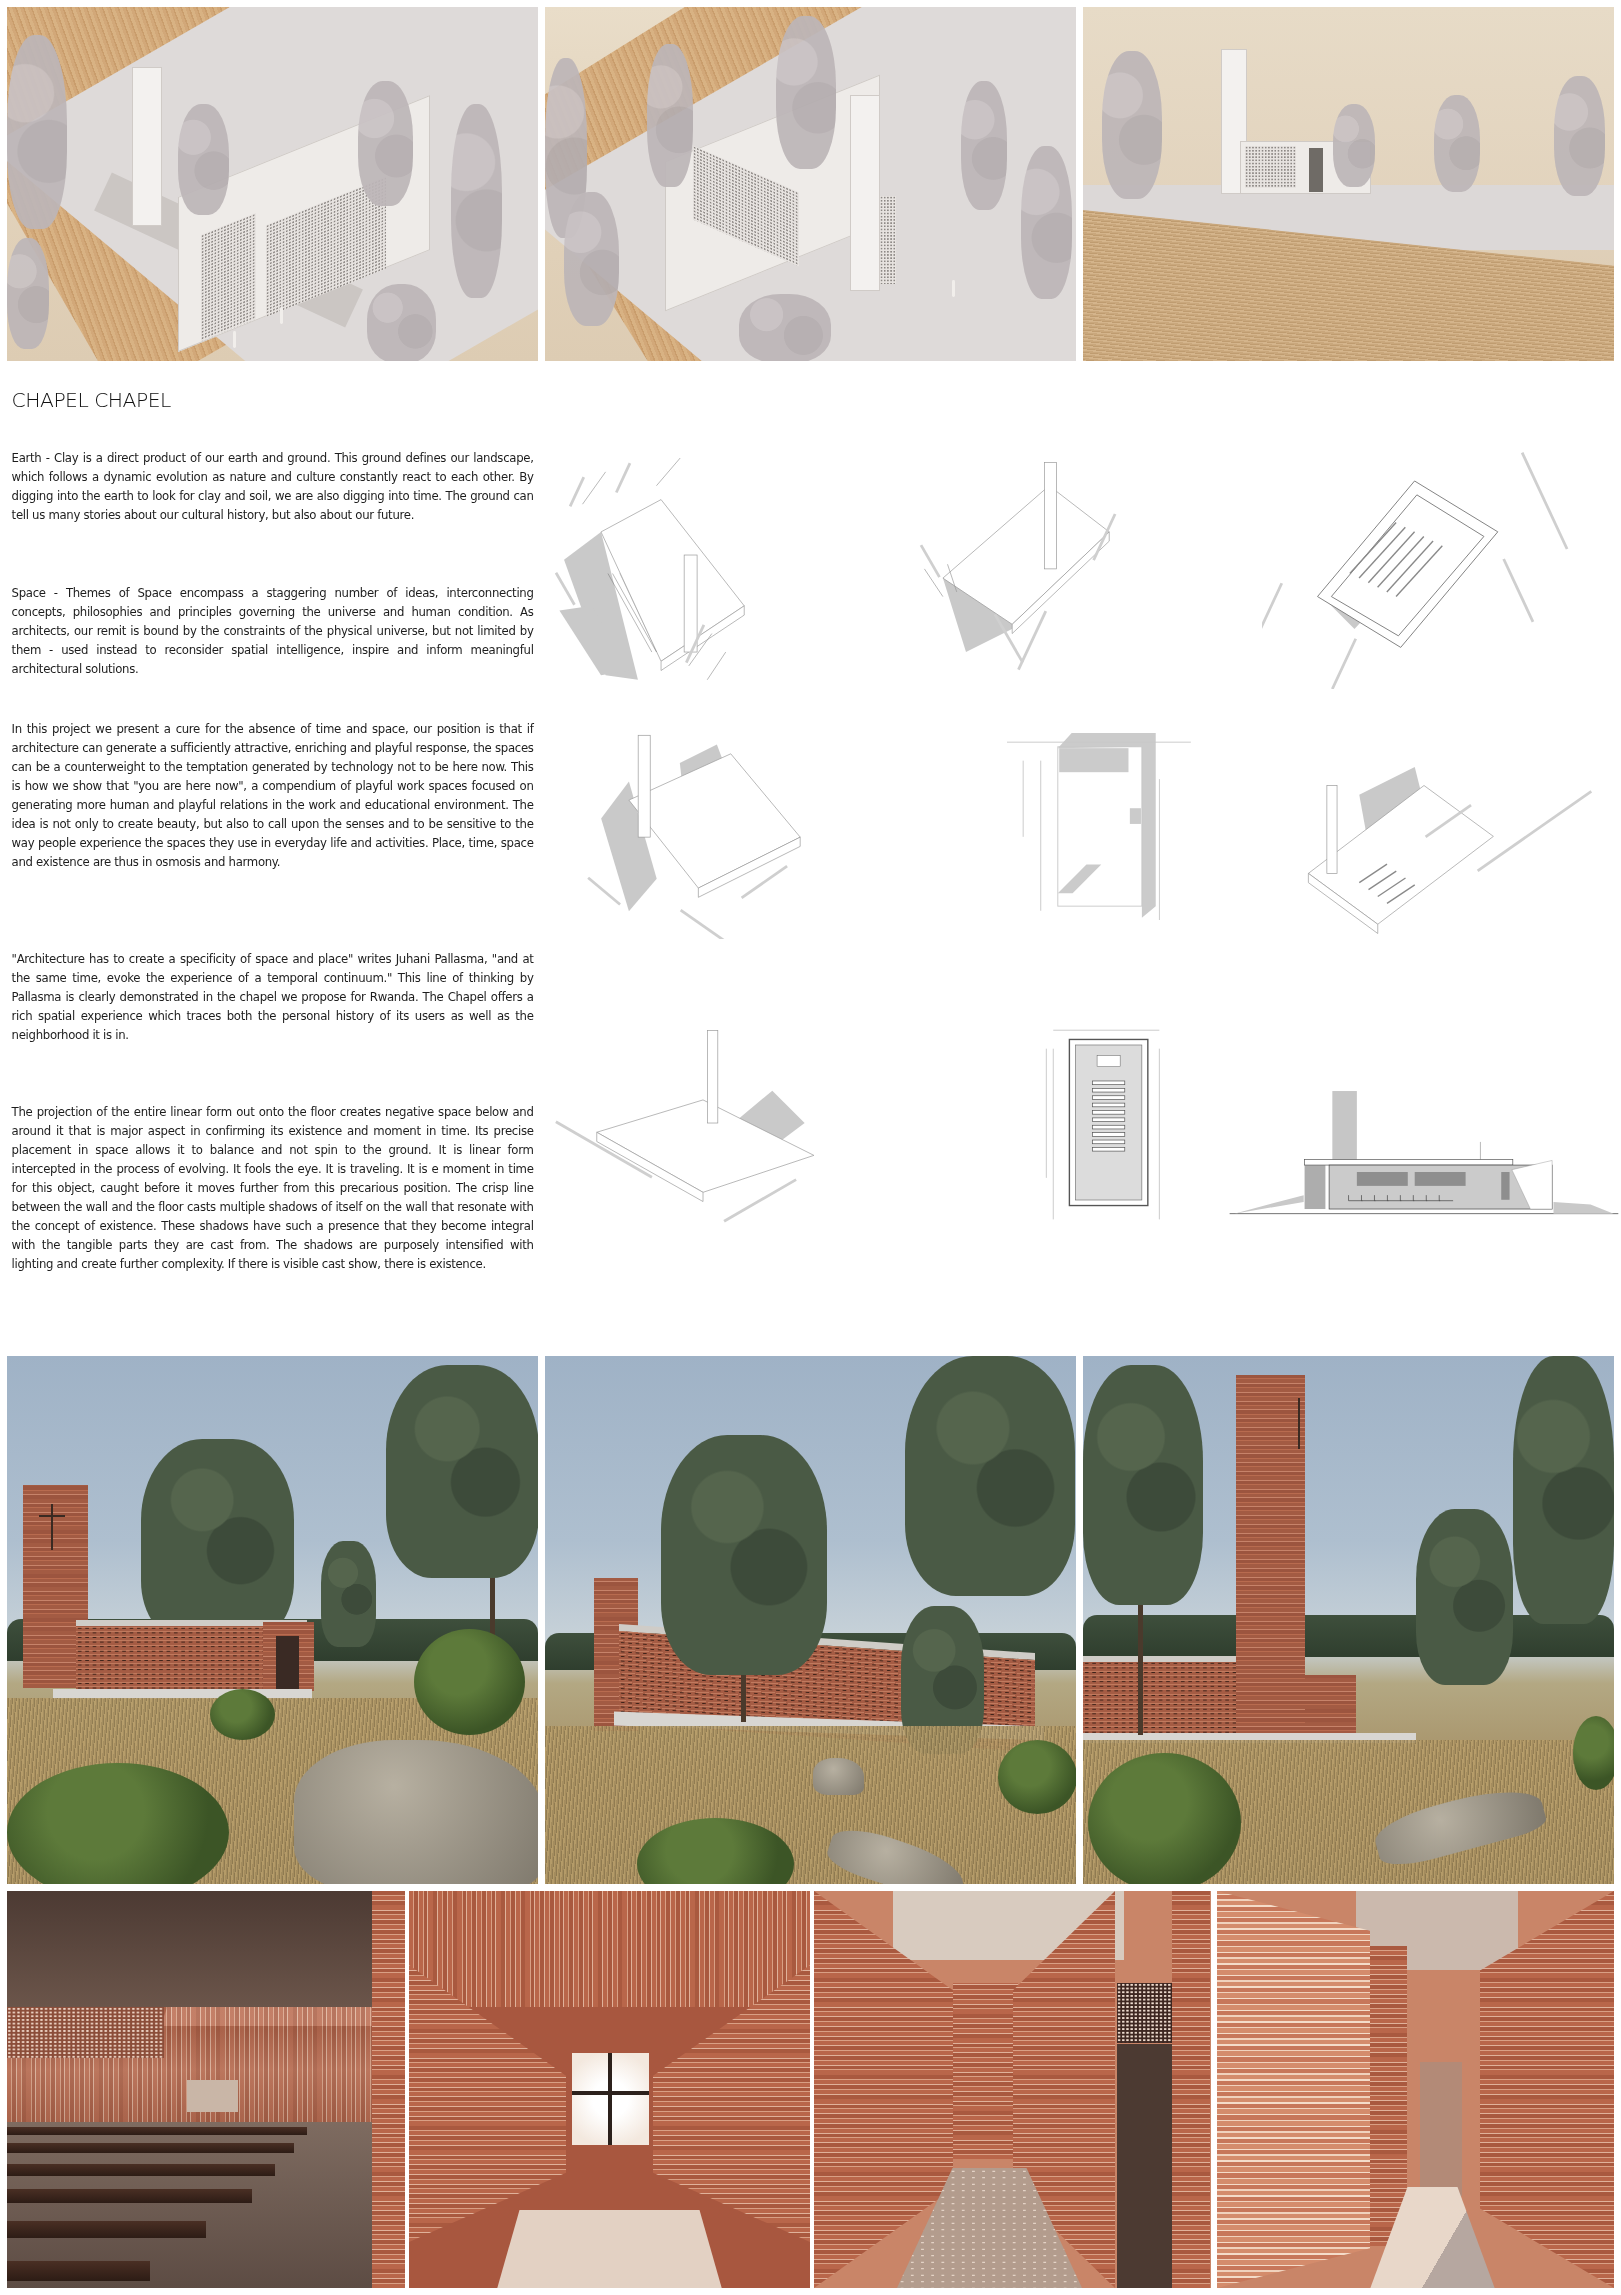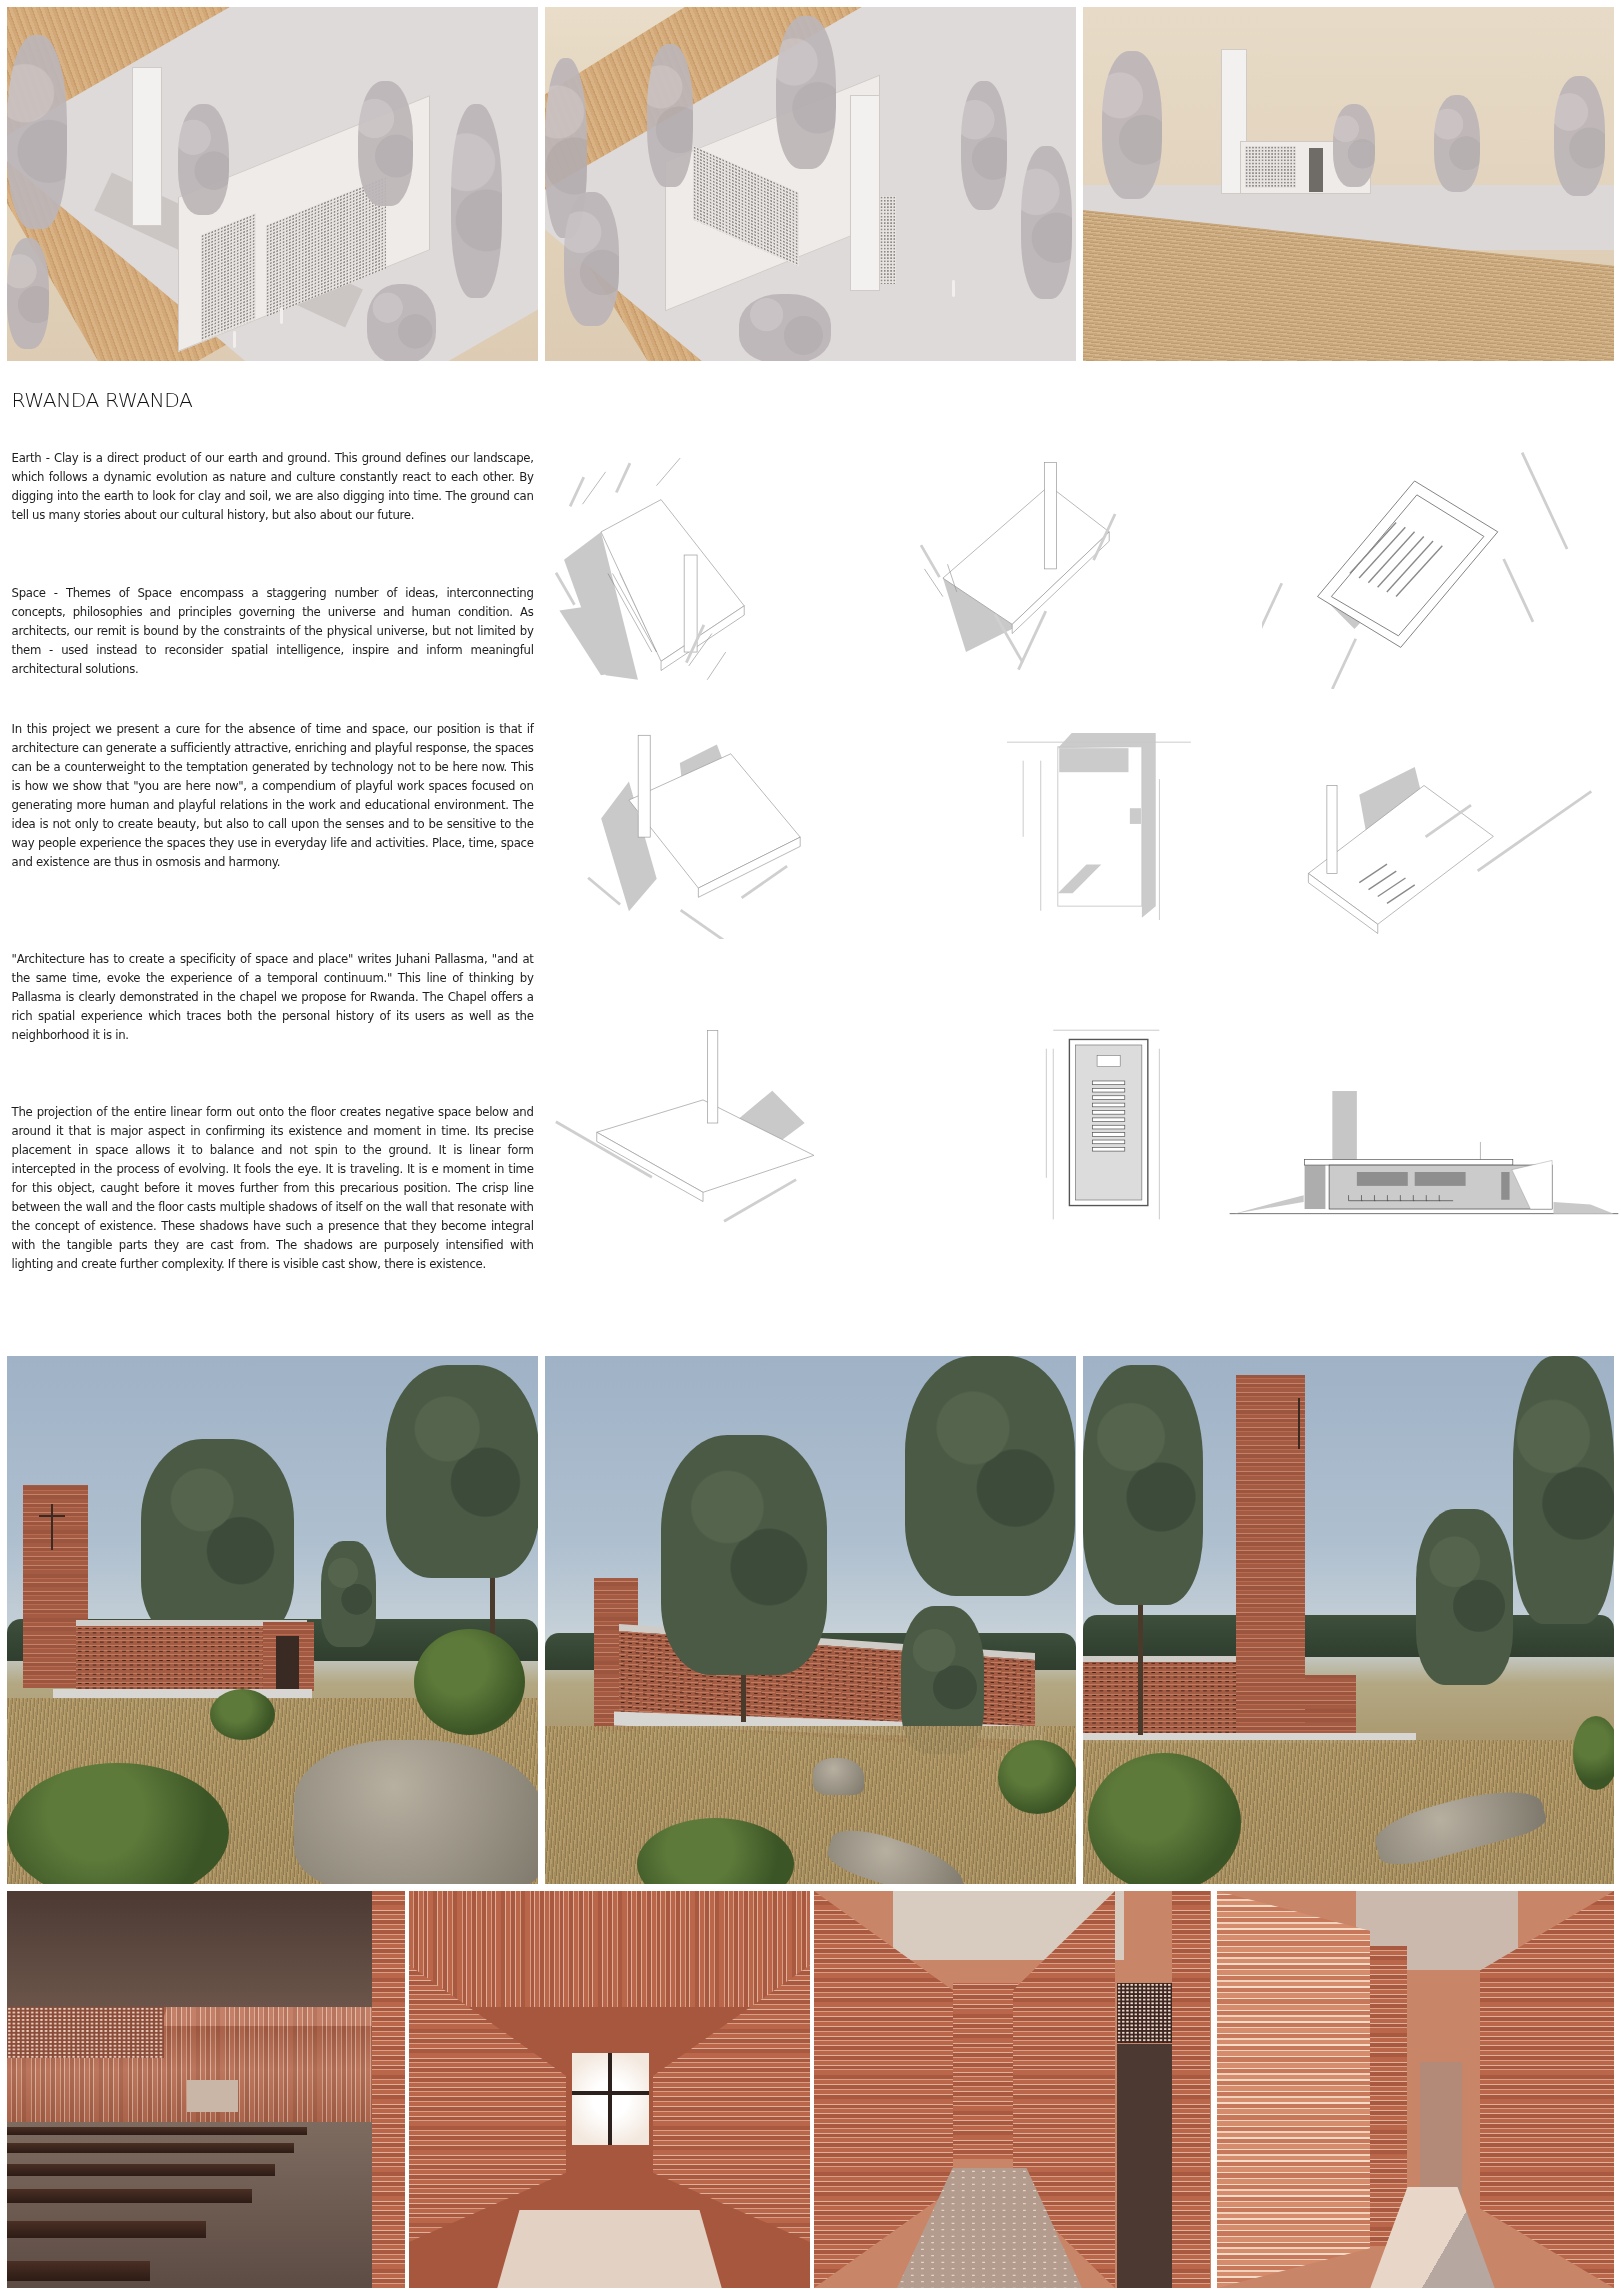--- a/index.html
+++ b/index.html
@@ -101,21 +101,21 @@
   <div class="tower" style="left:138px;top:42px;width:24px;height:143px;"></div>
   <div class="block" style="left:157px;top:134px;width:129px;height:51px;"></div>
   <div class="perf" style="left:162px;top:139px;width:51px;height:42px;"></div>
   <div class="abs" style="left:226px;top:141px;width:14px;height:44px;background:#6f6b66;"></div>
   <div class="tree" style="left:18.5px;top:44px;width:60px;height:148px;"></div>
   <div class="tree" style="left:250px;top:97px;width:42px;height:83px;"></div>
   <div class="tree" style="left:351px;top:88px;width:46px;height:97px;"></div>
   <div class="tree" style="left:471px;top:69px;width:51px;height:120px;"></div>
 </div>
 
-<div class="title">RWANDA RWANDA</div>
+<div class="title">CHAPEL CHAPEL</div>
 
 <div class="para" style="top:448px;">Earth - Clay is a direct product of our earth and ground. This ground defines our landscape, which follows a dynamic evolution as nature and culture constantly react to each other. By digging into the earth to look for clay and soil, we are also digging into time. The ground can tell us many stories about our cultural history, but also about our future.</div>
 <div class="para" style="top:583px;">Space - Themes of Space encompass a staggering number of ideas, interconnecting concepts, philosophies and principles governing the universe and human condition. As architects, our remit is bound by the constraints of the physical universe, but not limited by them - used instead to reconsider spatial intelligence, inspire and inform meaningful architectural solutions.</div>
 <div class="para" style="top:719px;">In this project we present a cure for the absence of time and space, our position is that if architecture can generate a sufficiently attractive, enriching and playful response, the spaces can be a counterweight to the temptation generated by technology not to be here now. This is how we show that "you are here now", a compendium of playful work spaces focused on generating more human and playful relations in the work and educational environment. The idea is not only to create beauty, but also to call upon the senses and to be sensitive to the way people experience the spaces they use in everyday life and activities. Place, time, space and existence are thus in osmosis and harmony.</div>
 <div class="para" style="top:949px;">"Architecture has to create a specificity of space and place" writes Juhani Pallasma, "and at the same time, evoke the experience of a temporal continuum." This line of thinking by Pallasma is clearly demonstrated in the chapel we propose for Rwanda. The Chapel offers a rich spatial experience which traces both the personal history of its users as well as the neighborhood it is in.</div>
 <div class="para" style="top:1102px;">The projection of the entire linear form out onto the floor creates negative space below and around it that is major aspect in confirming its existence and moment in time. Its precise placement in space allows it to balance and not spin to the ground. It is linear form intercepted in the process of evolving. It fools the eye. It is traveling. It is e moment in time for this object, caught before it moves further from this precarious position. The crisp line between the wall and the floor casts multiple shadows of itself on the wall that resonate with the concept of existence. These shadows have such a presence that they become integral with the tangible parts they are cast from. The shadows are purposely intensified with lighting and create further complexity. If there is visible cast show, there is existence.</div>
 
 <div class="diagram" style="left:550px;top:458px;width:333px;height:231px;">
   <svg viewBox="0 0 720 500">
     <g fill="#c9c9c9" stroke="none">

